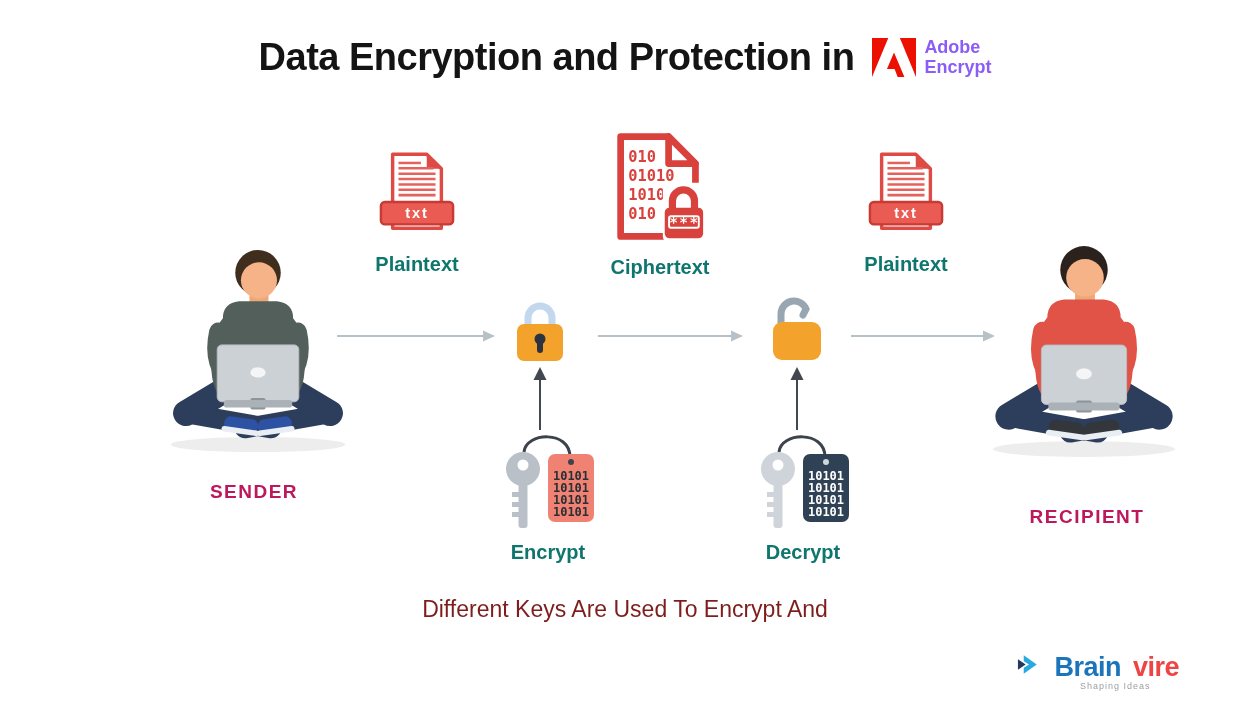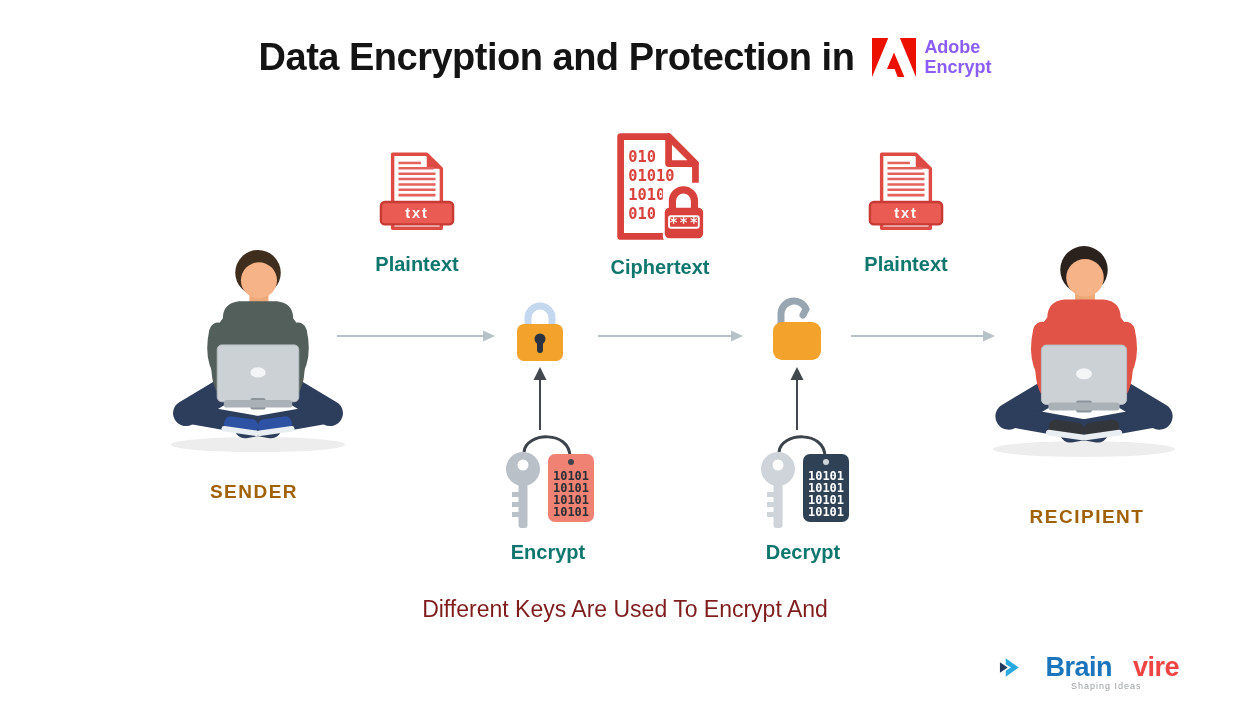--- a/index.html
+++ b/index.html
@@ -19,31 +19,31 @@
   }
   .adobe-logo { display:flex; align-items:center; gap:8px; }
   .adobe-text { color:#8b5cf6; font-weight:700; font-size:18px; line-height:1.08; }
   
   .red-label {
     position:absolute; width:160px; text-align:center;
     color:#0f766e; font-weight:700; font-size:20px;
   }
   .caps-label {
     position:absolute; width:170px; text-align:center;
-    color:#a16207; font-weight:700; font-size:19px; letter-spacing:1.5px;
+    color:#be185d; font-weight:700; font-size:19px; letter-spacing:1.5px;
   }
   .abs { position:absolute; }
   
   .caption {
     position:absolute; top:592px; left:0; width:100%; text-align:center;
     color:#7f1d1d; font-size:23px; font-weight:500; line-height:34px;
   }
   
   .brainvire { position:absolute; right:24px; bottom:12px; text-align:center; }
-  .brainvire-row { display:flex; align-items:center; gap:21px; }
+  .brainvire-row { display:flex; align-items:flex-start; gap:12px; }
   .bv-blue { color:#1b75bc; font-weight:700; font-size:27px; letter-spacing:-0.5px; }
   .bv-gray { color:#ef4444; font-weight:700; font-size:27px; letter-spacing:-0.5px; }
   .bv-tagline { color:#9b9ea1; font-size:9px; letter-spacing:1px; margin-top:-2px; padding-left:34px; }
   
   .person-sender   { --sweater:#535f5a; --hair:#3f2d1e; --shoe:#2d52a4; --sole:#e9eef3; --skin:#f5b387; --pants:#2d3d5c; }
   .person-recipient{ --sweater:#e25347; --hair:#2c221d; --shoe:#33363b; --sole:#e9eef3; --skin:#f5b387; --pants:#2d3d5c; }
   svg text { font-family:"DejaVu Sans Mono", monospace; }
   svg .ui-text { font-family:"Liberation Sans", sans-serif; }
 </style>
 </head>

